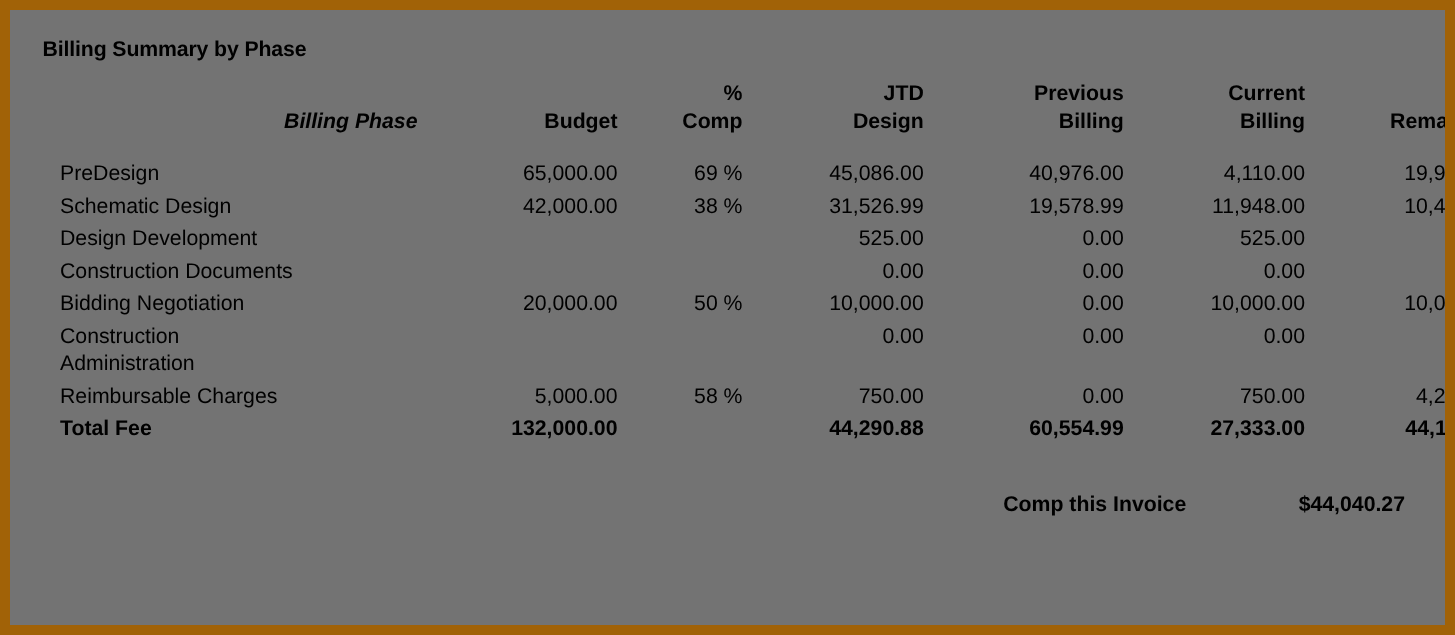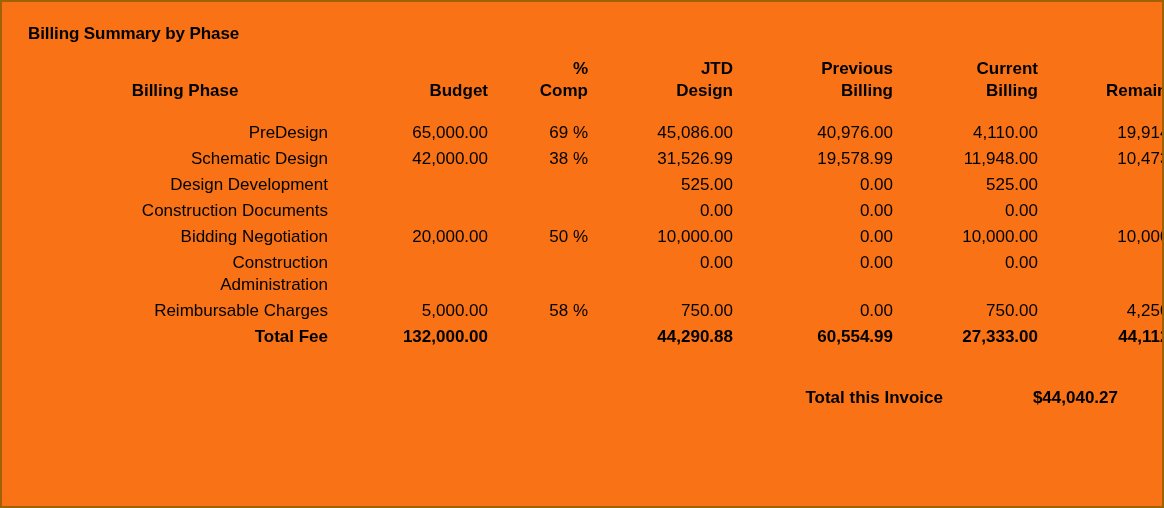--- a/index.html
+++ b/index.html
@@ -8,22 +8,22 @@
     background: #ffffff;
   }
   body {
     font-family: "Liberation Sans", sans-serif;
   }
   .page {
     position: relative;
     width: 1164px;
     height: 508px;
     box-sizing: border-box;
-    background: #f97316;
-    border: 2px solid #a16207;
+    background: #737373;
+    border: 8px solid #a16207;
     overflow: hidden;
     padding-left: 31px;
   }
   .inner {
     position: absolute;
     left: 0; top: 0; right: 0; bottom: 0;
     padding: 22px 30px 0 26px;
     box-sizing: border-box;
   }
   .section-title {
@@ -50,31 +50,32 @@
 
   table.billing thead th {
     font-weight: bold;
     vertical-align: bottom;
     padding: 0 0 2px 0;
     line-height: 1.28;
     white-space: pre-line;
     text-align: right;
   }
   table.billing thead th.lbl {
-    text-align: center;
+    text-align: right;
     padding-left: 14px;
+    font-style: italic;
   }
   tbody td {
     padding: 2px 0;
     line-height: 1.3;
     vertical-align: top;
     text-align: right;
   }
   tbody td.phase {
-    text-align: right;
+    text-align: left;
     padding-left: 14px;
     white-space: pre-line;
   }
   tbody tr.total td {
     font-weight: bold;
     padding-top: 2px;
     margin-top: 28px;
   }
   tbody tr.spacer td {
     height: 16px;
@@ -223,18 +224,18 @@
           <td></td>
           <td>44,290.88</td>
           <td>60,554.99</td>
           <td>27,333.00</td>
           <td>44,112.01</td>
         </tr>
       </tbody>
     </table>
 
     <div class="footer-wrap">
-      <div class="footer-label">Total this Invoice</div>
+      <div class="footer-label">Comp this Invoice</div>
       <div class="footer-value">$44,040.27</div>
     </div>
 
   </div>
 </div>
 
 </body></html>

